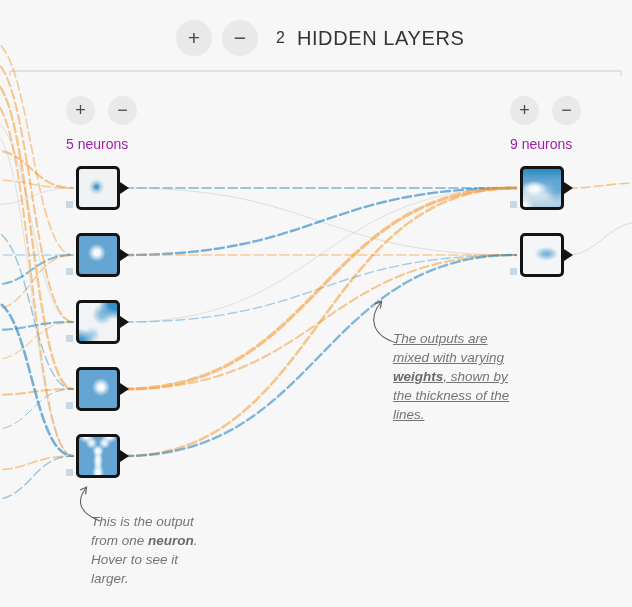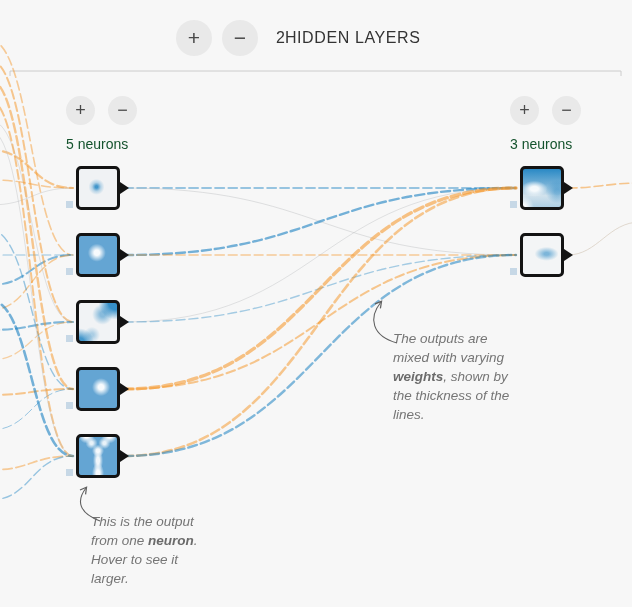--- a/index.html
+++ b/index.html
@@ -8,29 +8,29 @@
 
   
   .hdr{position:absolute;left:176px;top:20px;display:flex;align-items:center;z-index:3;}
   .btn{border:none;border-radius:50%;background:#e9e9e9;color:#4a4a4a;
        display:flex;align-items:center;justify-content:center;padding:0;cursor:pointer;
        font-family:"Liberation Sans",sans-serif;}
   .btn-lg{width:36px;height:36px;font-size:21px;}
   .btn-sm{width:29px;height:29px;font-size:18px;}
   .hdr .btn + .btn{margin-left:10px;}
   .hdr-count{font-size:16px;color:#333;margin-left:18px;}
-  .hdr-title{font-size:16px;color:#333;letter-spacing:.6px;}
+  .hdr-title{font-size:20px;color:#333;margin-left:12px;letter-spacing:.6px;}
 
   
   .layer-ctl{position:absolute;z-index:3;}
   #ctl-layer1{left:66px;top:96px;}
   #ctl-layer2{left:510px;top:96px;}
   .layer-ctl .btns{display:flex;}
   .layer-ctl .btn + .btn{margin-left:13px;}
-  .layer-ctl .lbl{font-size:14px;color:#14532d;margin-top:11px;white-space:nowrap;}
+  .layer-ctl .lbl{font-size:14px;color:#a21caf;margin-top:11px;white-space:nowrap;}
 
   
   svg.canvas{position:absolute;left:0;top:0;z-index:1;}
   svg.overlay{position:absolute;left:0;top:0;z-index:4;pointer-events:none;}
 
   
   .neuron{position:absolute;width:38px;height:38px;border:3px solid #131313;border-radius:5px;z-index:2;cursor:pointer;}
   .pointer{position:absolute;right:-12px;top:50%;margin-top:-6px;width:0;height:0;
            border-top:6px solid transparent;border-bottom:6px solid transparent;border-left:9px solid #131313;}
   .bias{position:absolute;left:-13px;bottom:-1px;width:7px;height:7px;background:#c7d8e6;}
@@ -58,21 +58,21 @@
   .hm-blue-top-gradient{background-color:#eef1f3;background-image:
     radial-gradient(ellipse 13px 8px at 30% 52%,rgba(255,255,255,.9) 30%,rgba(255,255,255,0) 100%),
     radial-gradient(circle 11px at 0% 100%,rgba(255,255,255,.9) 25%,rgba(255,255,255,0) 100%),
     radial-gradient(circle 13px at 90% 60%,rgba(8,119,189,.4) 20%,rgba(8,119,189,0) 90%),
     linear-gradient(180deg,rgba(8,119,189,.85) 0%,rgba(8,119,189,.55) 38%,rgba(8,119,189,.12) 70%,rgba(8,119,189,.28) 100%);}
   .hm-faint-blue-blob{background-color:#f3f5f6;background-image:
     radial-gradient(ellipse 12px 7px at 62% 47%,rgba(8,119,189,.5) 20%,rgba(8,119,189,0) 100%);}
 
   
   .annotation{position:absolute;font-style:italic;color:#757575;font-size:13.5px;line-height:19px;z-index:3;}
-  #ann-weights{left:393px;top:329px;width:124px;}
+  #ann-weights{left:393px;top:329px;width:124px;text-decoration:underline;}
   #ann-neuron{left:91px;top:512px;width:120px;}
   .annotation b{font-weight:bold;color:#6b6b6b;}
 </style>
 </head>
 <body>
 
 <div id="stage">
 
   <svg id="links-svg" class="canvas" width="632" height="607">
     <path d="M10,71 l0,5 M10,71 L621,71 M621,71 l0,5" stroke="#cccccc" stroke-width="1" fill="none"></path>
@@ -123,21 +123,21 @@
       <button class="btn btn-sm">−</button>
     </div>
     <div class="lbl">5 neurons</div>
   </div>
 
   <div class="layer-ctl" id="ctl-layer2">
     <div class="btns">
       <button class="btn btn-sm">+</button>
       <button class="btn btn-sm">−</button>
     </div>
-    <div class="lbl">3 neurons</div>
+    <div class="lbl">9 neurons</div>
   </div>
 
   <div class="annotation" id="ann-weights">
     <span>The outputs are mixed with varying </span><b>weights</b><span>, shown by the thickness of the lines.</span>
   </div>
   <div class="annotation" id="ann-neuron">
     <span>This is the output from one </span><b>neuron</b><span>. Hover to see it larger.</span>
   </div>
 
   <svg class="overlay" width="632" height="607">

